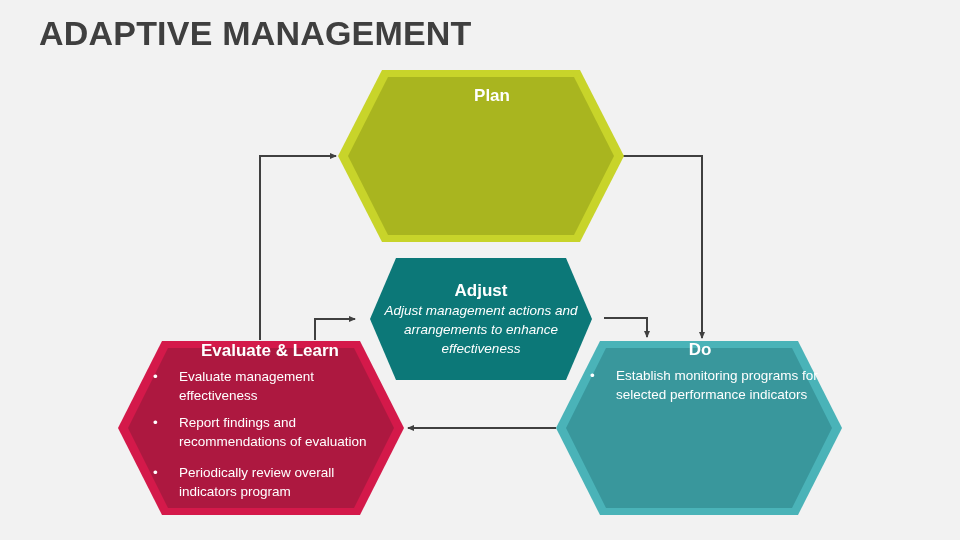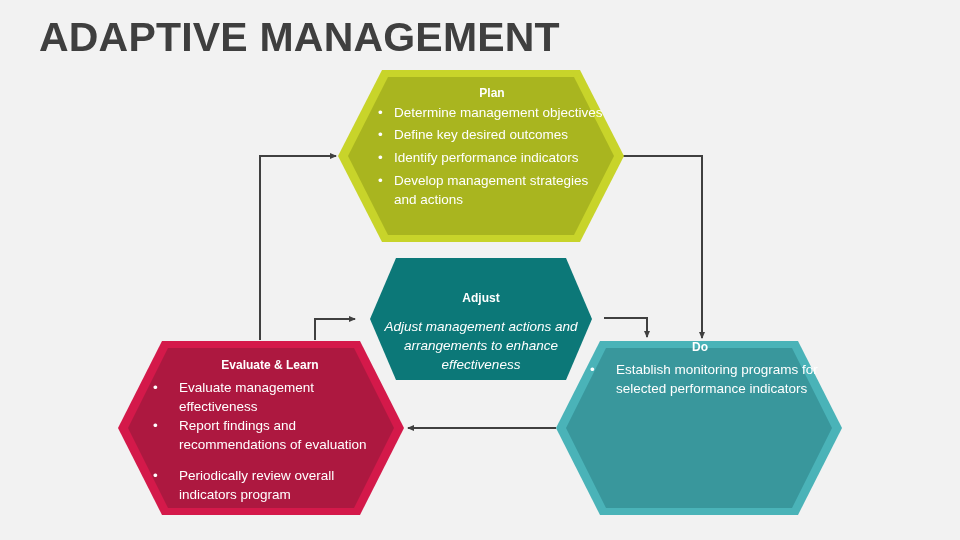--- a/index.html
+++ b/index.html
@@ -1,26 +1,26 @@
 <!DOCTYPE html>
 <html><head>
 <meta charset="utf-8">
 <style>
   html, body { margin:0; padding:0; }
   body { width:960px; height:540px; background:#f2f2f2; position:relative; overflow:hidden; font-family:"Liberation Sans", "DejaVu Sans", sans-serif; }
-  .title { position:absolute; left:39px; top:14px; font-size:41px; font-weight:bold; color:#3f3f3f; letter-spacing:0.2px; }
+  .title { position:absolute; left:39px; top:14px; font-size:34px; font-weight:bold; color:#3f3f3f; letter-spacing:0.2px; }
   svg.bg { position:absolute; left:0; top:0; }
   .box { position:absolute; color:#fff; }
-  .box h3 { margin:0; font-size:12px; font-weight:bold; text-align:center; }
+  .box h3 { margin:0; font-size:17px; font-weight:bold; text-align:center; }
   .box ul { margin:4px 0 0 0; padding:0; list-style:none; }
   .box li { position:relative; font-size:13.5px; line-height:19px; padding-left:22px; margin-bottom:4px; }
   .box li::before { content:"\2022"; position:absolute; left:6px; top:0; }
   .wide li { padding-left:34px; }
   .wide li::before { left:8px; }
-  .adjust p { margin:12px 0 0 0; font-size:13.5px; font-style:italic; line-height:19px; text-align:center; }
+  .adjust p { margin:0 0 0 0; font-size:13.5px; font-style:italic; line-height:19px; text-align:center; }
 </style>
 </head>
 <body>
 
 <div class="title">ADAPTIVE MANAGEMENT</div>
 
 <svg class="bg" width="960" height="540" viewBox="0 0 960 540">
   <defs>
     <marker id="ah" markerWidth="8" markerHeight="8" refX="6" refY="4" orient="auto" markerUnits="userSpaceOnUse">
       <path d="M0,1 L7,4 L0,7 Z" fill="#404040"></path>
@@ -42,37 +42,31 @@
 
   <polygon points="162,341 360,341 404,428 360,515 162,515 118,428" fill="#d4194a"></polygon>
   <polygon points="168,348 354,348 394,428 354,508 168,508 128,428" fill="#ad1840"></polygon>
 
   <polygon points="600,341 798,341 842,428 798,515 600,515 556,428" fill="#4ab3b8"></polygon>
   <polygon points="606,348 792,348 832,428 792,508 606,508 566,428" fill="#39979c"></polygon>
 </svg>
 
 <div class="box" style="left:372px; top:86px; width:240px;">
   <h3>Plan</h3>
-  <ul style="margin-top:3px;">
-    <li style="margin-bottom:3px;">Determine management objectives</li>
-    <li style="margin-bottom:4px;">Define key desired outcomes</li>
-    <li style="margin-bottom:4px;">Identify performance indicators</li>
-    <li>Develop management strategies and actions</li>
-  </ul>
 </div>
 
-<div class="box adjust" style="left:384px; top:291px; width:194px;">
+<div class="box adjust" style="left:384px; top:281px; width:194px;">
   <h3>Adjust</h3>
   <p>Adjust management actions and arrangements to enhance effectiveness</p>
 </div>
 
-<div class="box wide" style="left:145px; top:358px; width:250px;">
+<div class="box wide" style="left:145px; top:341px; width:250px;">
   <h3>Evaluate &amp; Learn</h3>
   <ul style="margin-top:6px;">
-    <li style="margin-bottom:0;">Evaluate management effectiveness</li>
+    <li style="margin-bottom:8px;">Evaluate management effectiveness</li>
     <li style="margin-bottom:12px;">Report findings and recommendations of evaluation</li>
     <li>Periodically review overall indicators program</li>
   </ul>
 </div>
 
 <div class="box wide" style="left:582px; top:340px; width:236px;">
   <h3>Do</h3>
   <ul style="margin-top:6px;">
     <li style="">Establish monitoring programs for selected performance indicators</li>
   </ul>

